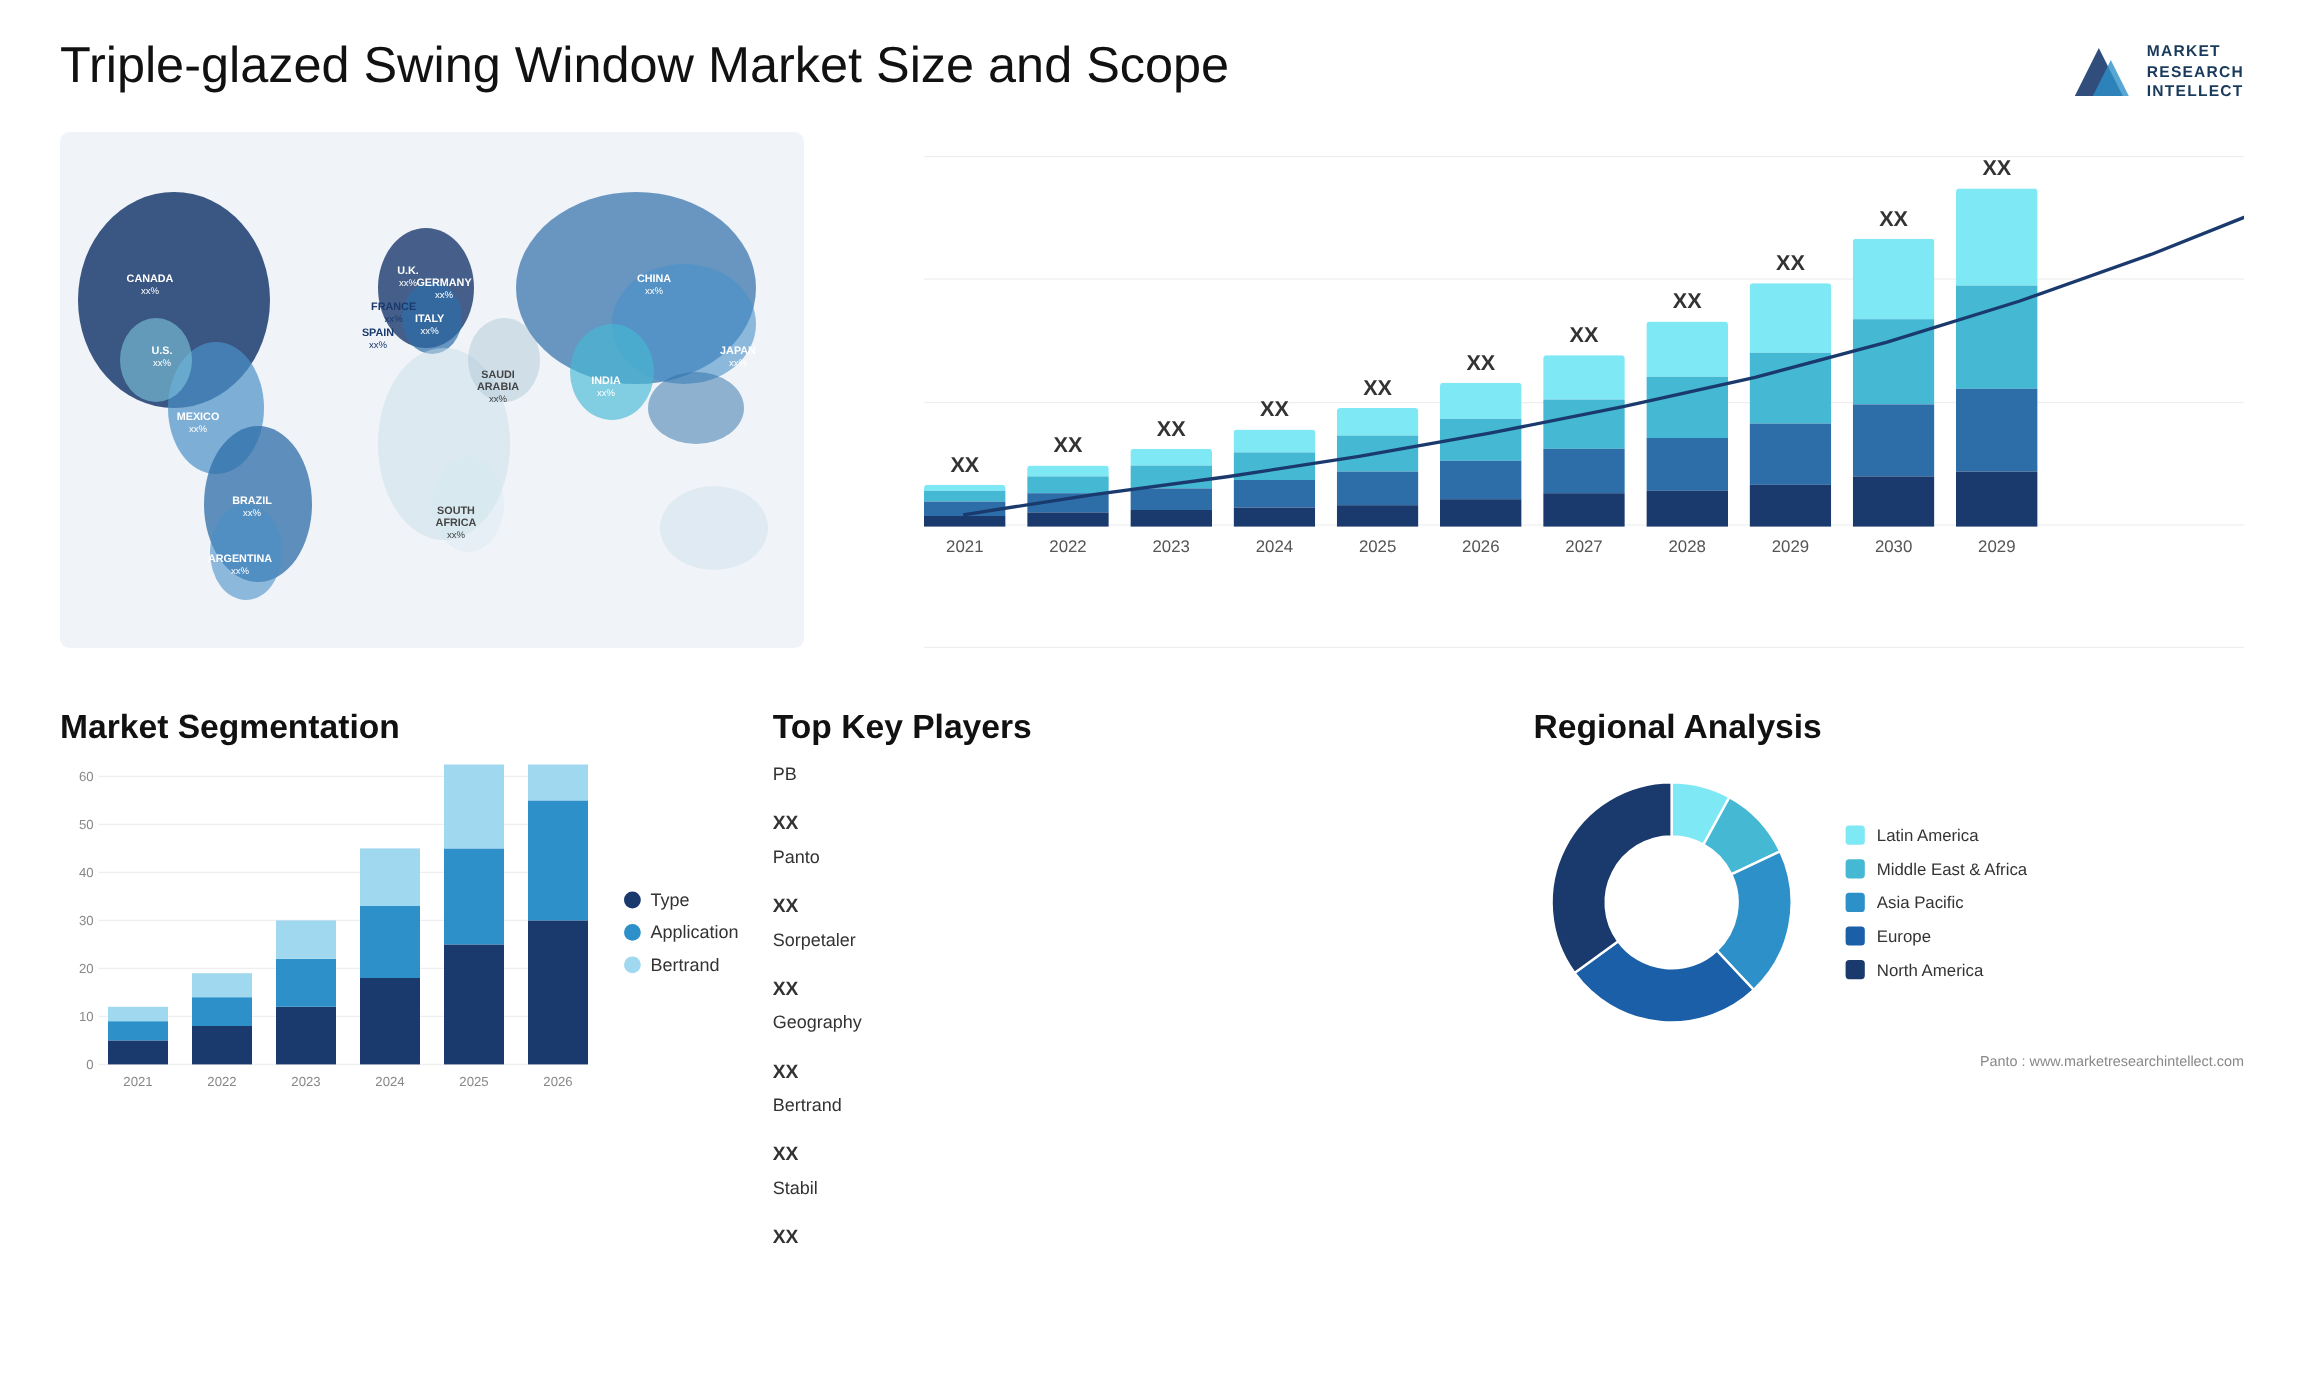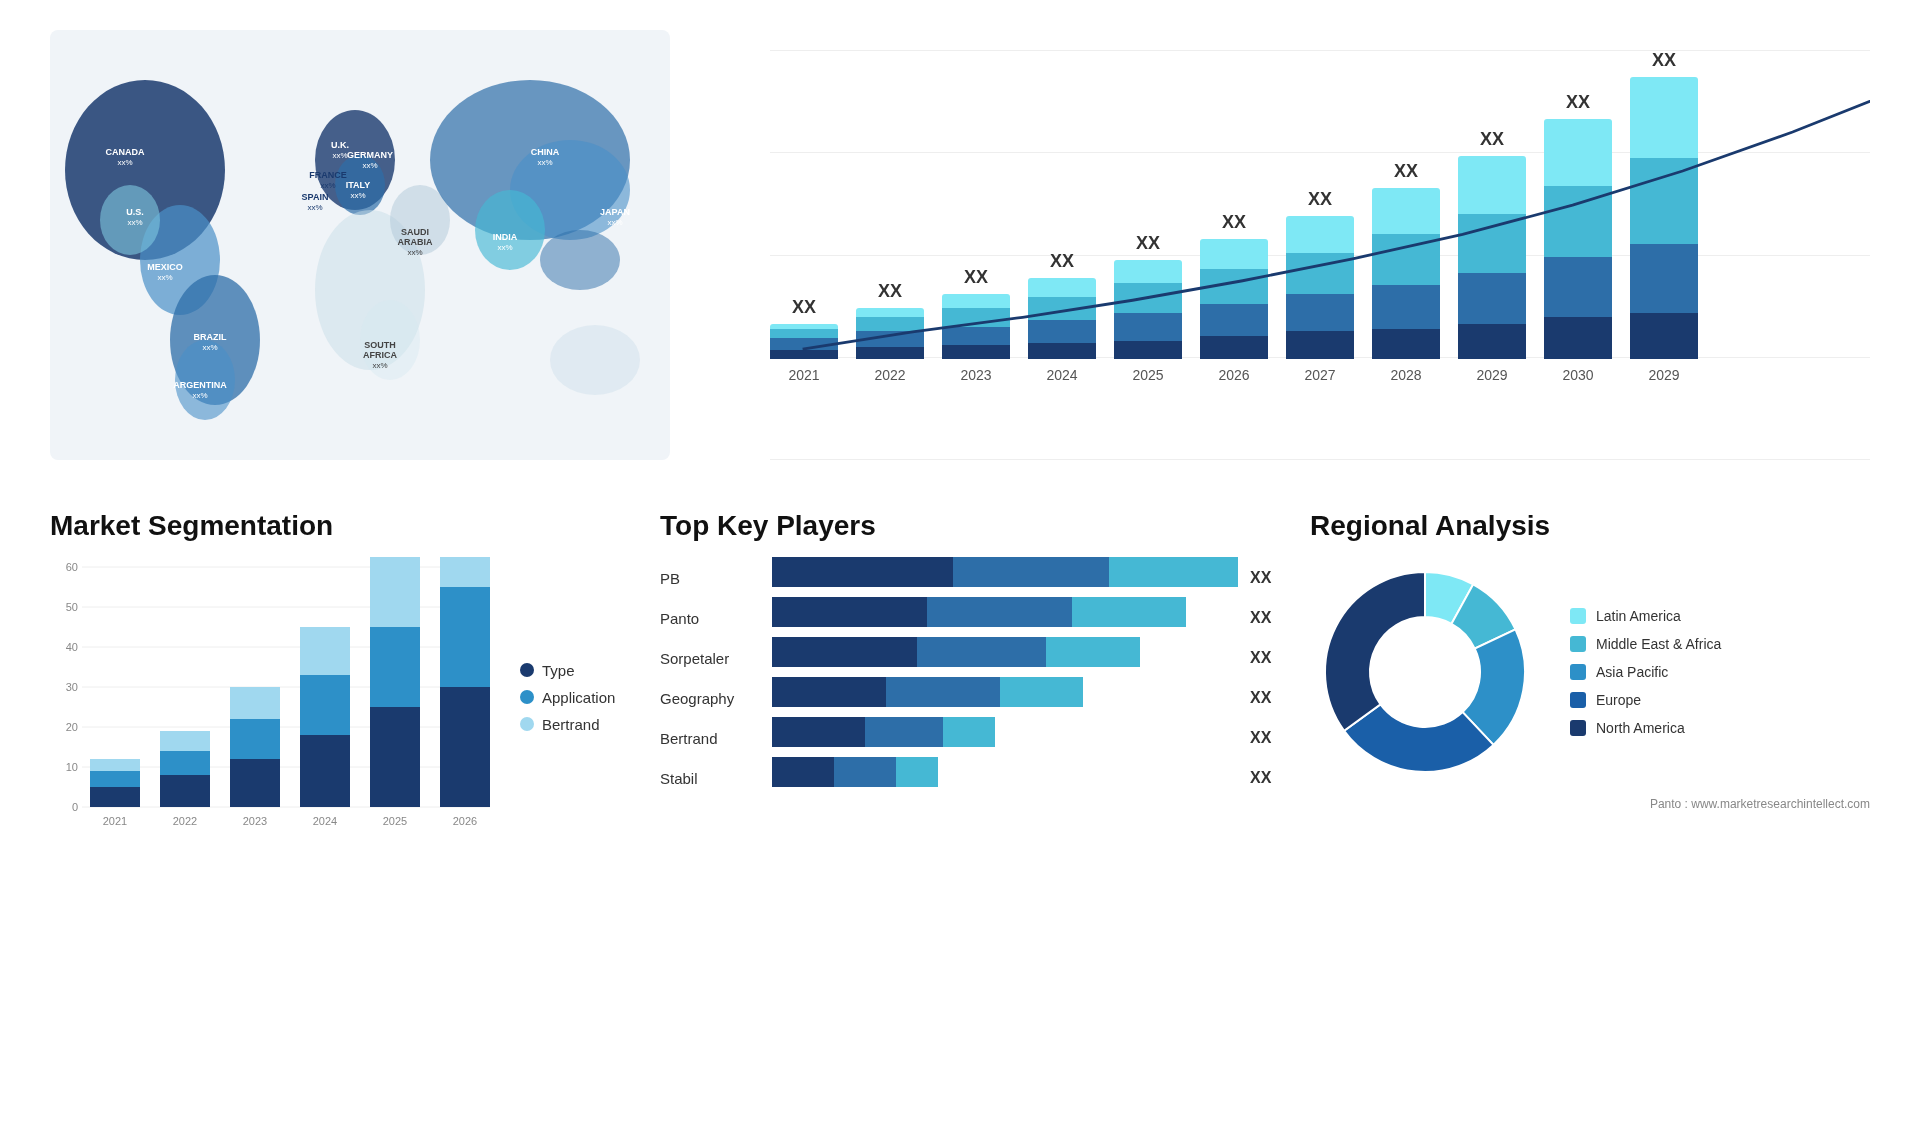--- a/index.html
+++ b/index.html
@@ -64,21 +64,21 @@
       height: 460px;
       display: flex;
       flex-direction: column;
     }
     
     .bottom-grid {
       grid-column: 1 / 3;
       grid-row: 2;
       display: grid;
       grid-template-columns: 580px 620px 1fr;
-      gap: 30px;
+      gap: 14px;
     }
     
     .section-title {
       font-size: 28px;
       font-weight: 600;
       color: #111;
       margin-bottom: 15px;
     }
     
     .world-map-container {
@@ -190,22 +190,23 @@
       display: flex;
       flex-direction: column;
     }
     .players-list {
       display: flex;
       flex-direction: column;
       gap: 10px;
     }
     .player-row {
       display: flex;
-      align-items: flex-end;
+      align-items: flex-start;
       gap: 12px;
+      flex-direction: column;
     }
     .player-name {
       font-size: 15px;
       color: #333;
       width: 100px;
       flex-shrink: 0;
     }
     .player-bar-outer {
       flex: 1;
       height: 30px;
@@ -273,20 +274,32 @@
       width: 100%;
       height: 1px;
       background: #eee;
     }
   </style>
 </head>
 <body>
 
 <div class="page">
 
+  <div class="header">
+    <h1 class="page-title">Triple-glazed Swing Window Market Size and Scope</h1>
+    <div class="logo">
+      <svg class="logo-icon" viewBox="0 0 60 60">
+        <polygon points="10,50 30,10 50,50" fill="#1a3a6e" opacity="0.9"></polygon>
+        <polygon points="25,50 40,20 55,50" fill="#2d90c8" opacity="0.8"></polygon>
+      </svg>
+      <div class="logo-text">
+        MARKET<br>RESEARCH<br>INTELLECT
+      </div>
+    </div>
+  </div>
 
   <div class="main-grid">
 
     <div class="map-section">
       <div class="world-map-container">
         <svg viewBox="0 0 620 430" width="620" height="430">
 
           <rect width="620" height="430" fill="#f0f4f8" rx="8"></rect>
 
           <ellipse cx="95" cy="140" rx="80" ry="90" fill="#1a3a6e" opacity="0.85"></ellipse>

